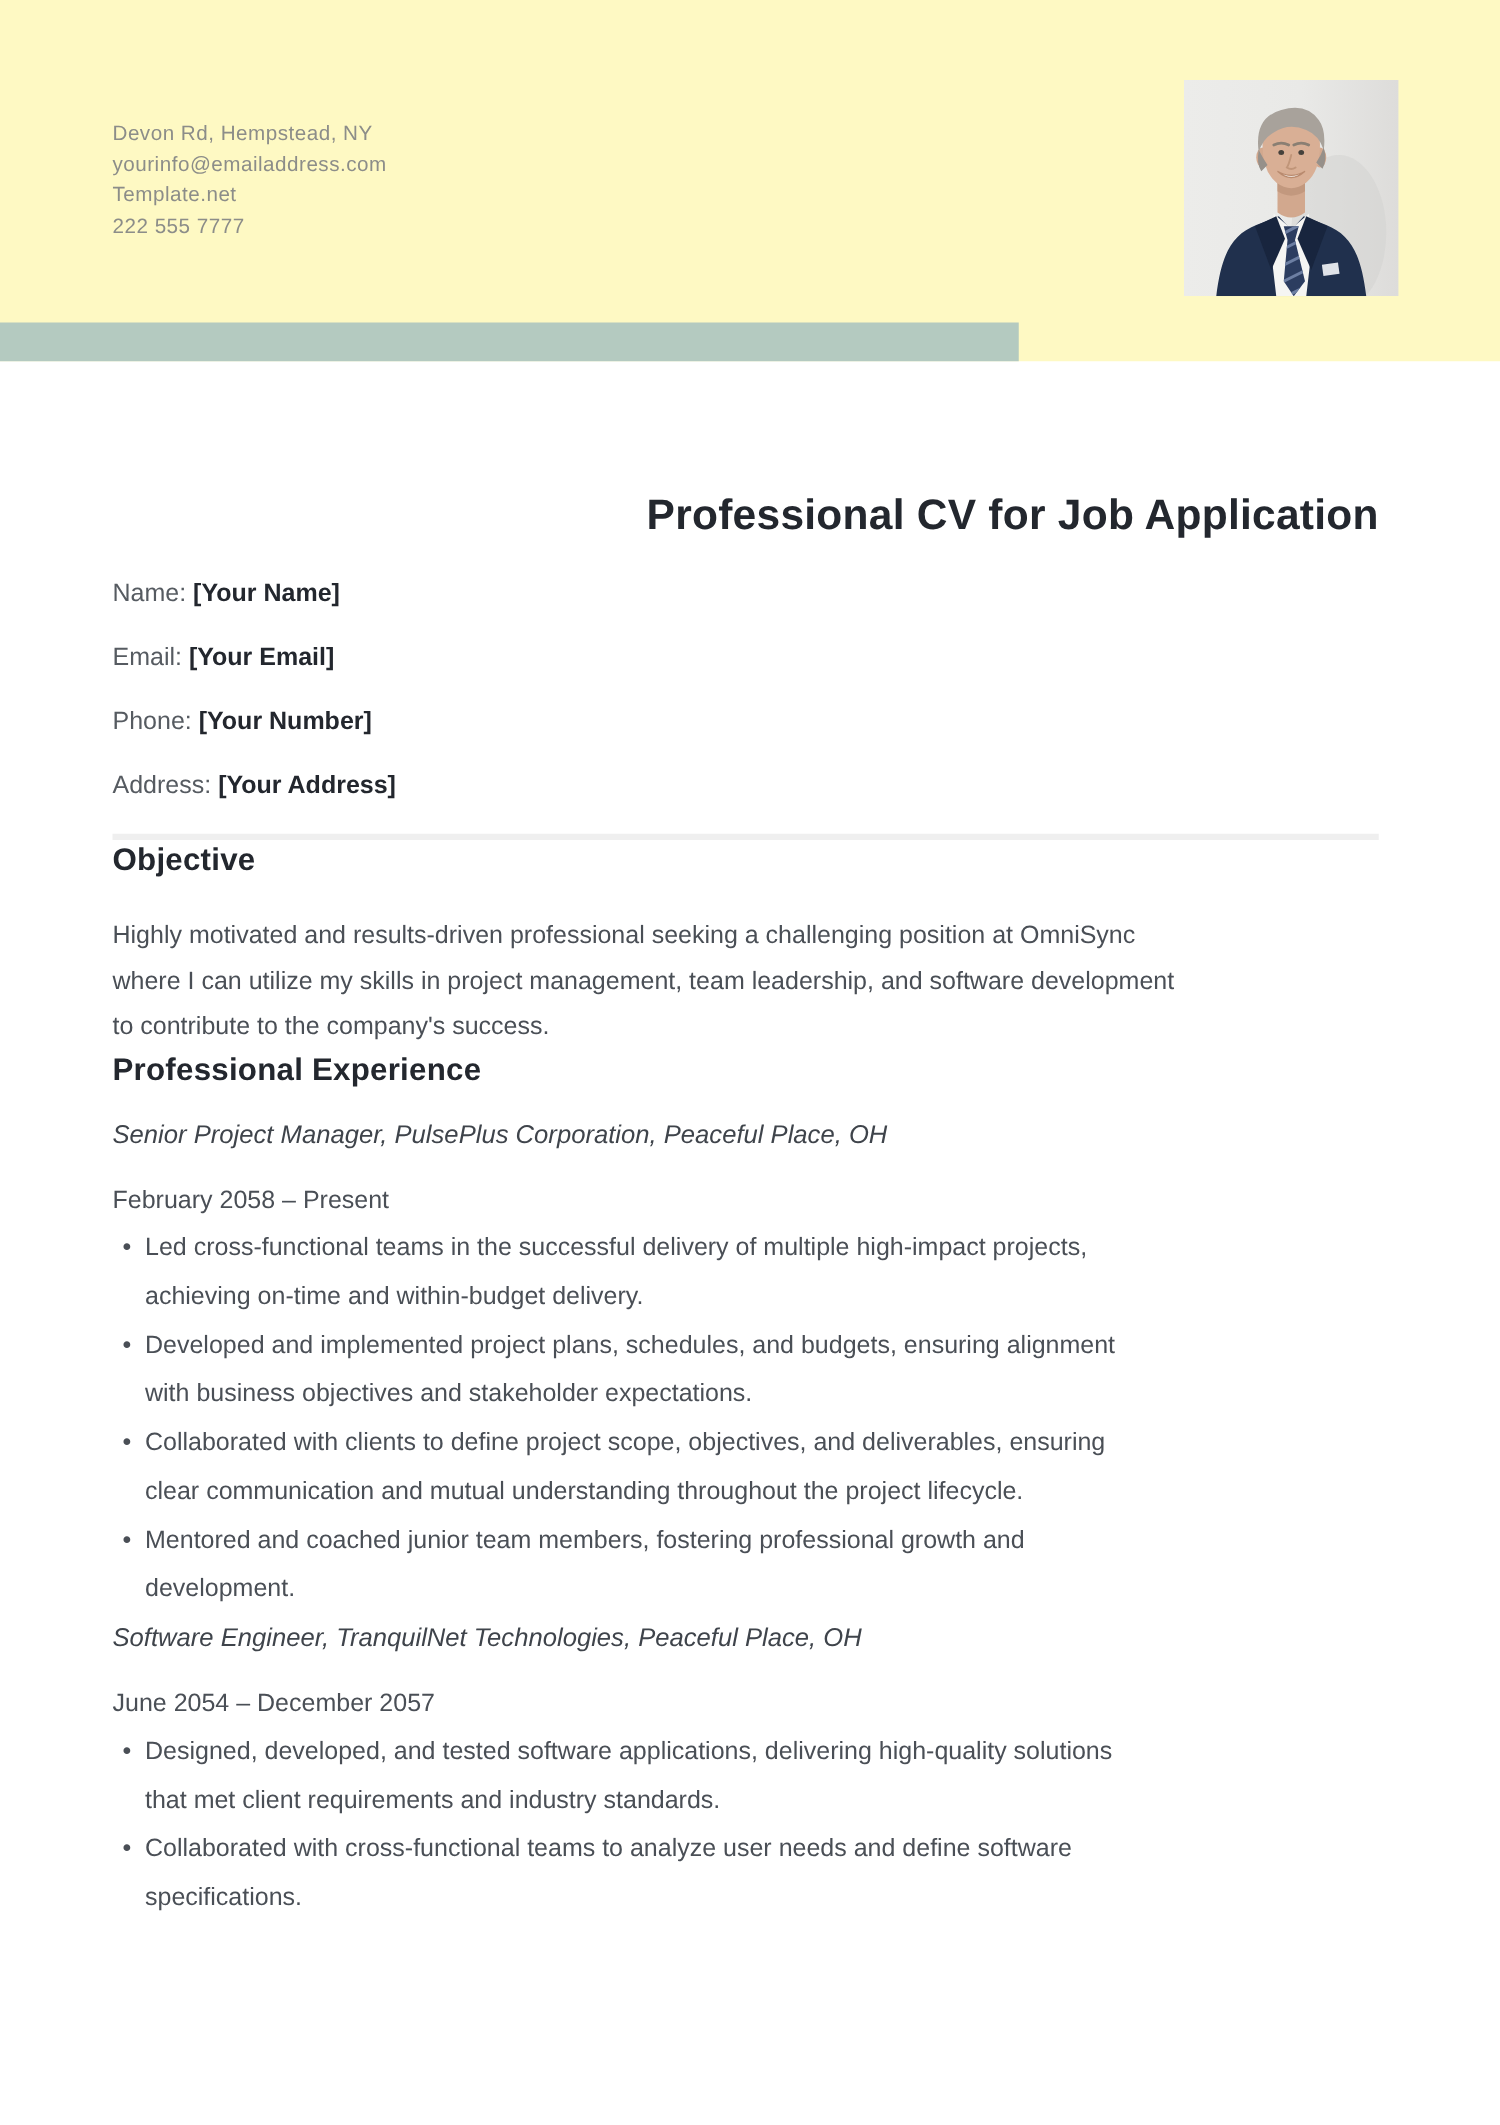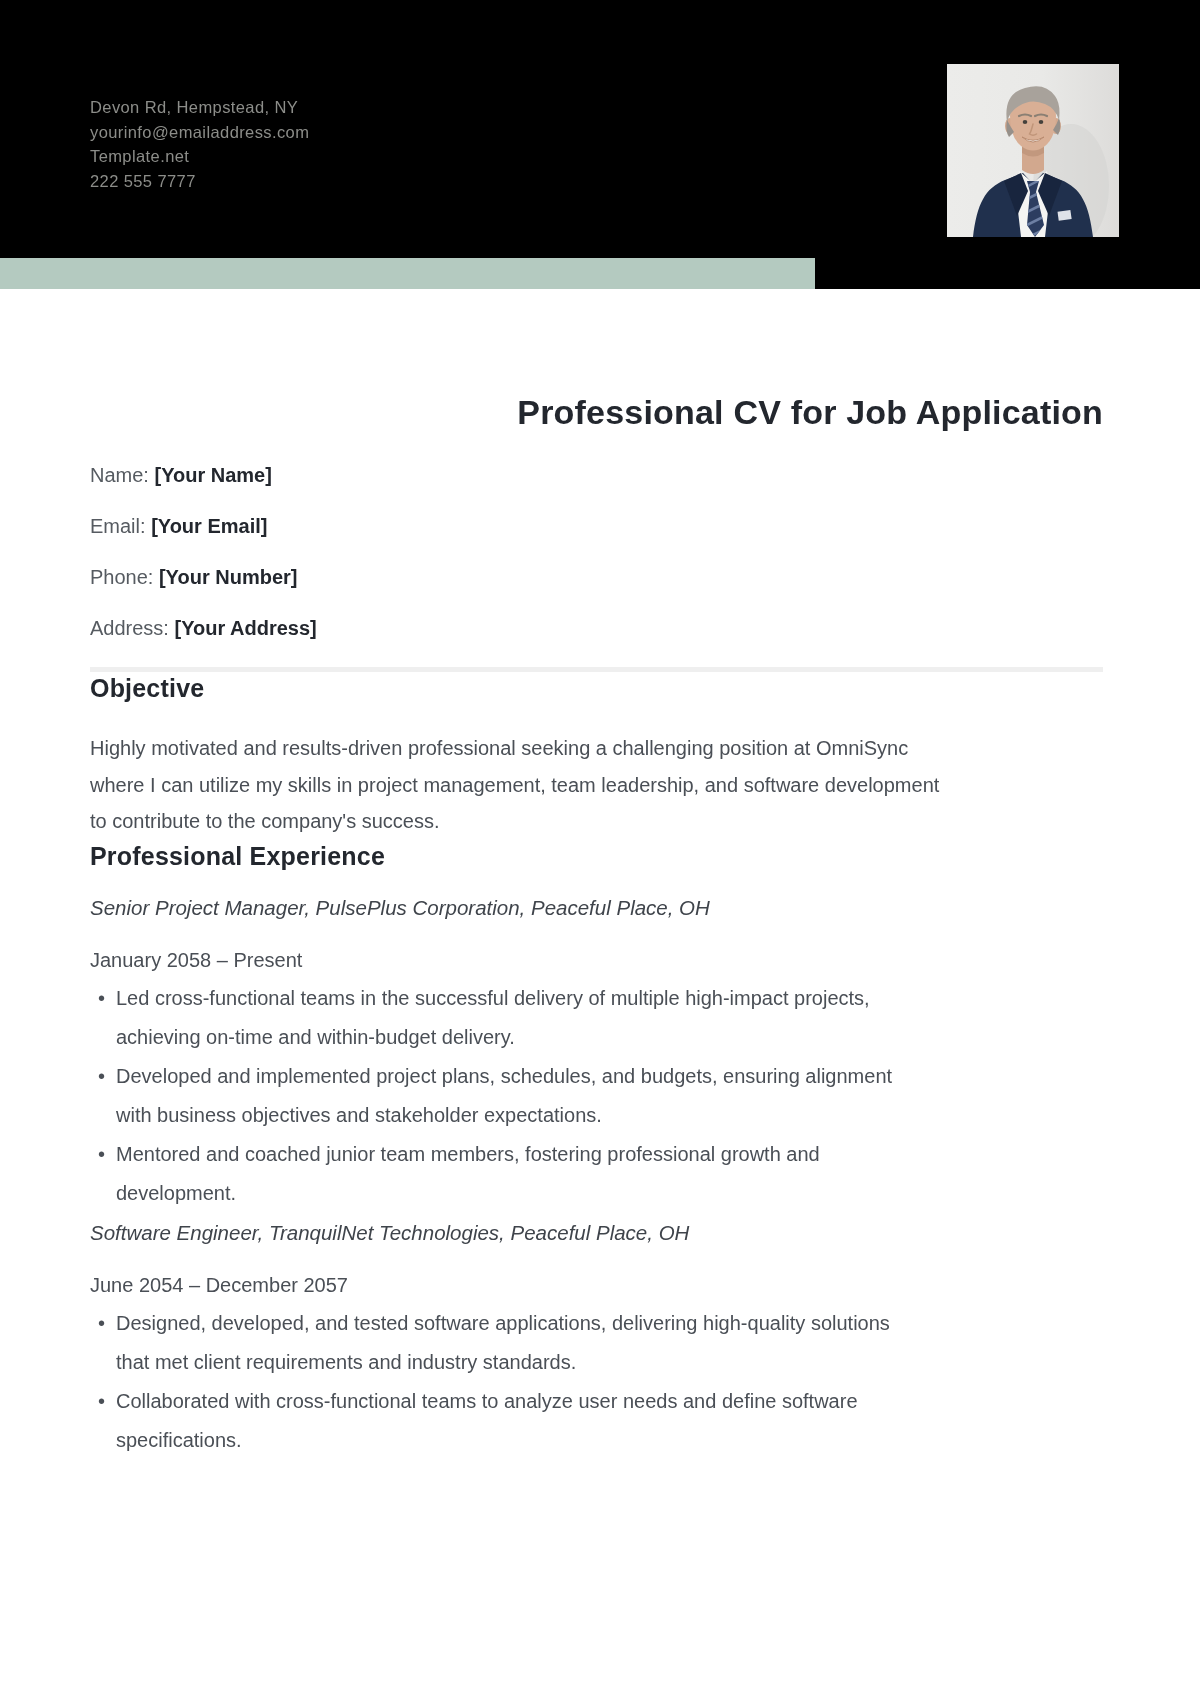--- a/index.html
+++ b/index.html
@@ -10,21 +10,21 @@
     background: #ffffff;
     overflow: hidden;
     font-family: "Liberation Sans", sans-serif;
     color: #4a4f56;
   }
 
   
   .top-header {
     position: relative;
     height: 289px;
-    background: #000000;
+    background: #fef9c3;
   }
   .header-contact {
     position: absolute;
     left: 90px;
     top: 95px;
     font-size: 16.5px;
     line-height: 24.5px;
     letter-spacing: 0.4px;
     color: #8c8d89;
   }
@@ -229,26 +229,28 @@
     <hr class="divider">
 
     <h2 class="section-heading h-objective">Objective</h2>
     <p class="body-text">Highly motivated and results-driven professional seeking a challenging position at OmniSync
 where I can utilize my skills in project management, team leadership, and software development
 to contribute to the company's success.</p>
 
     <h2 class="section-heading h-experience">Professional Experience</h2>
 
     <p class="job-title">Senior Project Manager, PulsePlus Corporation, Peaceful Place, OH</p>
-    <p class="job-dates">January 2058 – Present</p>
+    <p class="job-dates">February 2058 – Present</p>
     <ul class="bullets">
       <li>Led cross-functional teams in the successful delivery of multiple high-impact projects,
 achieving on-time and within-budget delivery.</li>
       <li>Developed and implemented project plans, schedules, and budgets, ensuring alignment
 with business objectives and stakeholder expectations.</li>
+      <li>Collaborated with clients to define project scope, objectives, and deliverables, ensuring
+clear communication and mutual understanding throughout the project lifecycle.</li>
       <li>Mentored and coached junior team members, fostering professional growth and
 development.</li>
     </ul>
 
     <p class="job-title second">Software Engineer, TranquilNet Technologies, Peaceful Place, OH</p>
     <p class="job-dates">June 2054 – December 2057</p>
     <ul class="bullets">
       <li>Designed, developed, and tested software applications, delivering high-quality solutions
 that met client requirements and industry standards.</li>
       <li>Collaborated with cross-functional teams to analyze user needs and define software

